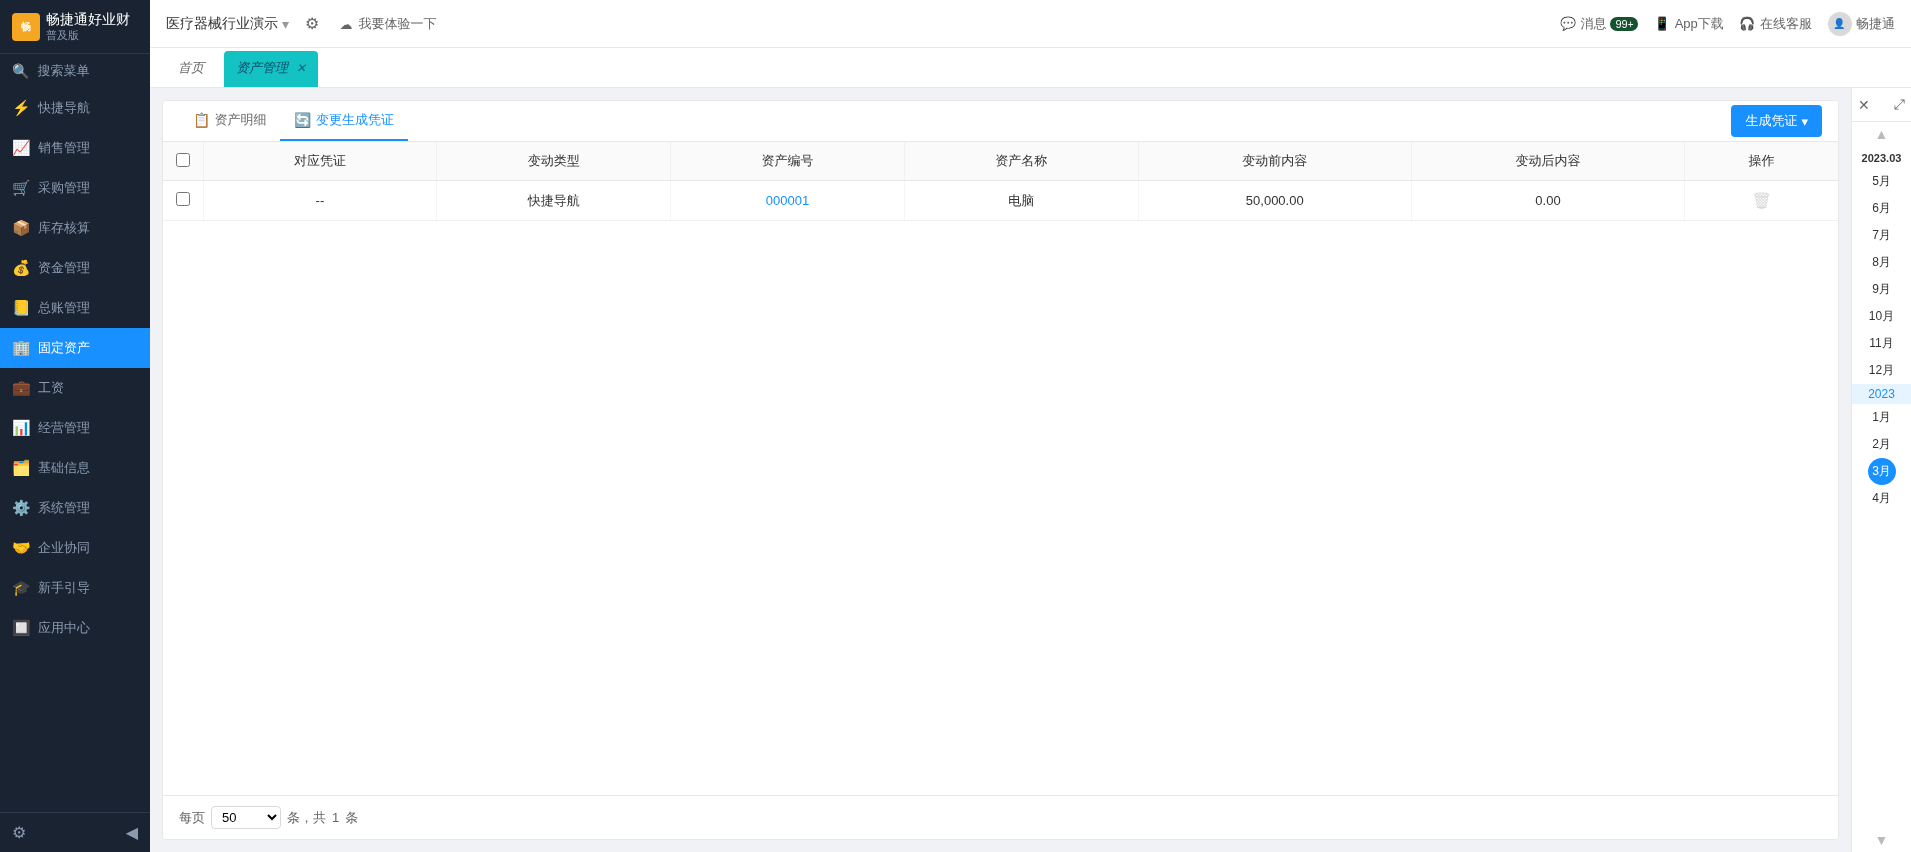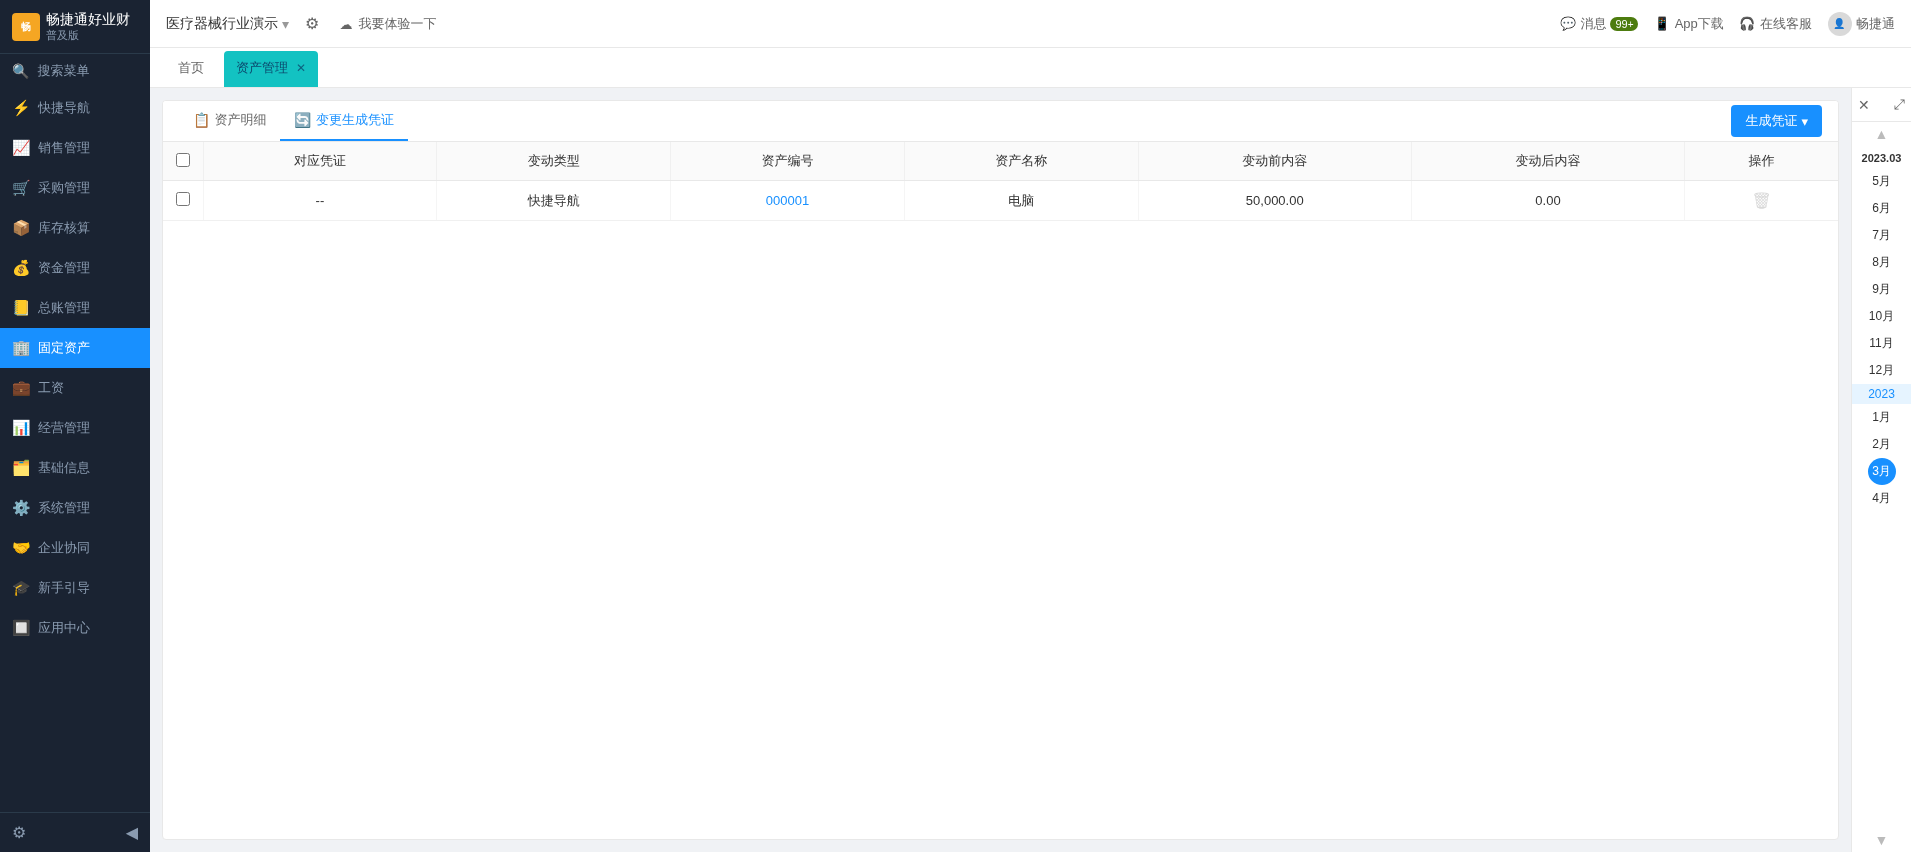--- a/index.html
+++ b/index.html
@@ -90,35 +90,36 @@
     .company-selector-chevron { color: #999; margin-left: 4px; }
     .topbar-settings { color: #666; cursor: pointer; font-size: 16px; margin-left: 8px; }
     .topbar-feedback {
       display: flex; align-items: center; gap: 6px;
       color: #666; font-size: 13px; cursor: pointer;
       margin-left: 12px;
     }
     .topbar-right { display: flex; align-items: center; gap: 16px; }
     .topbar-action { display: flex; align-items: center; gap: 4px; color: #666; font-size: 13px; cursor: pointer; }
     .badge {
-      background: #4d7c0f; color: white; border-radius: 8px;
+      background: #14532d; color: white; border-radius: 8px;
       padding: 1px 5px; font-size: 11px; min-width: 18px; text-align: center;
     }
     .topbar-user { display: flex; align-items: center; gap: 4px; color: #666; font-size: 13px; }
     .user-avatar { width: 24px; height: 24px; background: #d9d9d9; border-radius: 50%; display: flex; align-items: center; justify-content: center; font-size: 10px; }
 
     
     .tabs-bar {
       background: white;
       height: 40px;
       display: flex; align-items: flex-end;
       padding: 0 16px;
       border-bottom: 1px solid #e8e8e8;
       flex-shrink: 0;
       gap: 8px;
+      font-style: italic;
     }
     .tab {
       padding: 8px 12px;
       font-size: 13px;
       cursor: pointer;
       color: #666;
       border-bottom: 2px solid transparent;
     }
     .tab.active {
       background: #13c2c2;
@@ -463,20 +464,32 @@
     <td>50,000.00</td>
     <td>0.00</td>
     <td>
       <span class="delete-icon">🗑</span>
     </td>
   </tr>
             </tbody>
         </table>
       </div>
 
+      <div class="pagination">
+        <span>每页</span>
+        <select class="per-page-select">
+          <option value="10">10</option>
+          <option value="20">20</option>
+          <option value="50" selected="">50</option>
+          <option value="100">100</option>
+        </select>
+        <span>条，共</span>
+        <span>1</span>
+        <span>条</span>
+      </div>
     </div>
 
     <div class="right-panel">
       <div class="right-panel-header">
         <span class="right-panel-close">✕</span>
         <span class="right-panel-expand">⤢</span>
       </div>
 
       <div class="scroll-arrow">▲</div>
 

